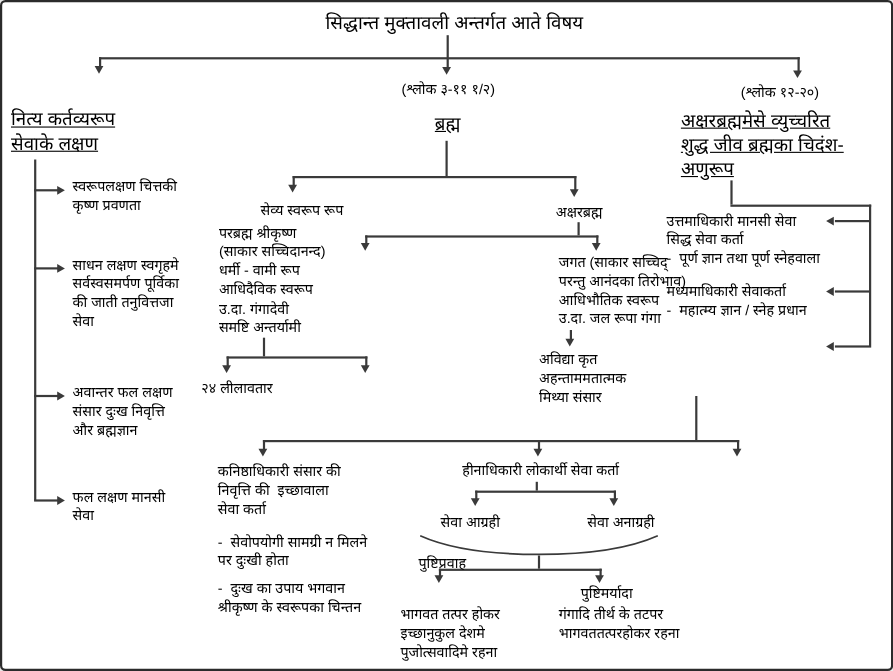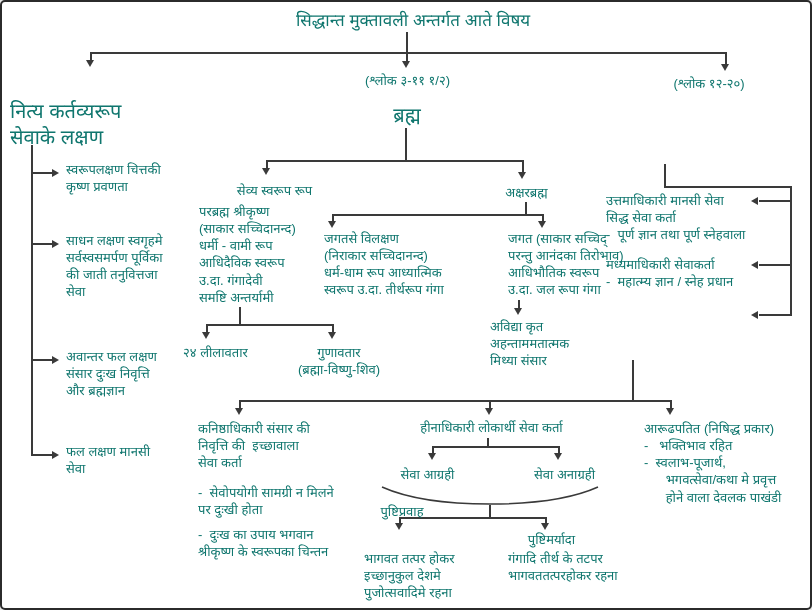--- a/index.html
+++ b/index.html
@@ -1,20 +1,20 @@
 <!DOCTYPE html>
 <html><head>
 <meta charset="utf-8">
 <style>
   html,body{margin:0;padding:0;background:#e8e8e8;}
   #page{position:relative;width:812px;height:610px;background:#ffffff;
         border:2px solid #2b2b2b;border-radius:5px;box-sizing:border-box;
         font-family:"Liberation Sans","DejaVu Sans",sans-serif;overflow:hidden;}
-  .t{position:absolute;font-size:13px;line-height:1.32;color:#0f766e;white-space:pre-wrap;}
-  .lg{font-size:20px;line-height:1.3;}
+  .t{position:absolute;font-size:13px;line-height:1.32;color:#000000;white-space:pre-wrap;}
+  .lg{font-size:17px;line-height:1.3;text-decoration:underline;}
   .xl{font-size:17px;}
   .ctr{text-align:center;}
   .hl{position:absolute;height:2px;background:#3a3a3a;}
   .vl{position:absolute;width:2px;background:#3a3a3a;}
   .arr-d{position:absolute;width:0;height:0;border-left:4px solid transparent;border-right:4px solid transparent;border-top:7px solid #3a3a3a;}
   .arr-r{position:absolute;width:0;height:0;border-top:4px solid transparent;border-bottom:4px solid transparent;border-left:7px solid #3a3a3a;}
   .arr-l{position:absolute;width:0;height:0;border-top:4px solid transparent;border-bottom:4px solid transparent;border-right:7px solid #3a3a3a;}
   svg{position:absolute;overflow:visible;}
 </style>
 </head>
@@ -79,43 +79,40 @@
 आधिदैविक स्वरूप
 उ.दा. गंगादेवी
 समष्टि अन्तर्यामी</div>
   <div class="vl" style="left:237px;top:305px;height:17px"></div>
   <div class="hl" style="left:204px;top:322px;width:128px"></div>
   <div class="vl" style="left:204px;top:322px;height:9px"></div>
   <div class="arr-d" style="left:200px;top:330px"></div>
   <div class="vl" style="left:330px;top:322px;height:9px"></div>
   <div class="arr-d" style="left:326px;top:330px"></div>
   <div class="t" style="left:181px;top:342px">२४ लीलावतार</div>
-  <div class="t ctr" style="left:277px;top:342px;width:120px">गुणावतार
-(ब्रह्मा-विष्णु-शिव)</div>
 
   <div class="vl" style="left:523px;top:200px;height:12px"></div>
   <div class="hl" style="left:330px;top:212px;width:212px"></div>
   <div class="vl" style="left:330px;top:212px;height:8px"></div>
   <div class="arr-d" style="left:326px;top:219px"></div>
   <div class="vl" style="left:540px;top:212px;height:8px"></div>
   <div class="arr-d" style="left:536px;top:219px"></div>
-  <div class="t" style="left:322px;top:228px">जगतसे विलक्षण
-(निराकार सच्चिदानन्द)
-धर्म-धाम रूप आध्यात्मिक
-स्वरूप उ.दा. तीर्थरूप गंगा</div>
   <div class="t" style="left:506px;top:228px">जगत (साकार सच्चिद्
 परन्तु आनंदका तिरोभाव)
 आधिभौतिक स्वरूप
 उ.दा. जल रूपा गंगा</div>
   <div class="vl" style="left:516px;top:298px;height:9px"></div>
   <div class="arr-d" style="left:512px;top:306px"></div>
   <div class="t" style="left:488px;top:316px">अविद्या कृत
 अहन्ताममतात्मक
 मिथ्या संसार</div>
 
+  <div class="t lg" style="left:617px;top:97px">अक्षरब्रह्ममेसे व्युच्चरित
+शुद्ध जीव ब्रह्मका चिदंश-
+अणुरूप</div>
   <div class="vl" style="left:662px;top:162px;height:22px"></div>
   <div class="hl" style="left:662px;top:184px;width:128px"></div>
   <div class="vl" style="left:788px;top:184px;height:130px"></div>
 
   <div class="hl" style="left:757px;top:198px;width:31px"></div>
   <div class="arr-l" style="left:749px;top:195px"></div>
   <div class="t" style="left:604px;top:190px">उत्तमाधिकारी मानसी सेवा
 सिद्ध सेवा कर्ता
 -  पूर्ण ज्ञान तथा पूर्ण स्नेहवाला</div>
 
@@ -166,19 +163,14 @@
   <div class="arr-d" style="left:539px;top:521px"></div>
 
   <div class="t ctr" style="left:350px;top:501px;width:100px">पुष्टिप्रवाह</div>
   <div class="t" style="left:362px;top:548px">भागवत तत्पर होकर
 इच्छानुकुल देशमे
 पुजोत्सवादिमे रहना</div>
   <div class="t ctr" style="left:492px;top:529px;width:115px">पुष्टिमर्यादा</div>
   <div class="t" style="left:506px;top:548px">गंगादि तीर्थ के तटपर
 भागवततत्परहोकर रहना</div>
 
-  <div class="t" style="left:642px;top:418px">आरूढपतित (निषिद्ध प्रकार)
--   भक्तिभाव रहित
--  स्वलाभ-पूजार्थ,
-      भगवत्सेवा/कथा मे प्रवृत्त
-      होने वाला देवलक पाखंडी</div>
 
 </div>
 
 </body></html>

